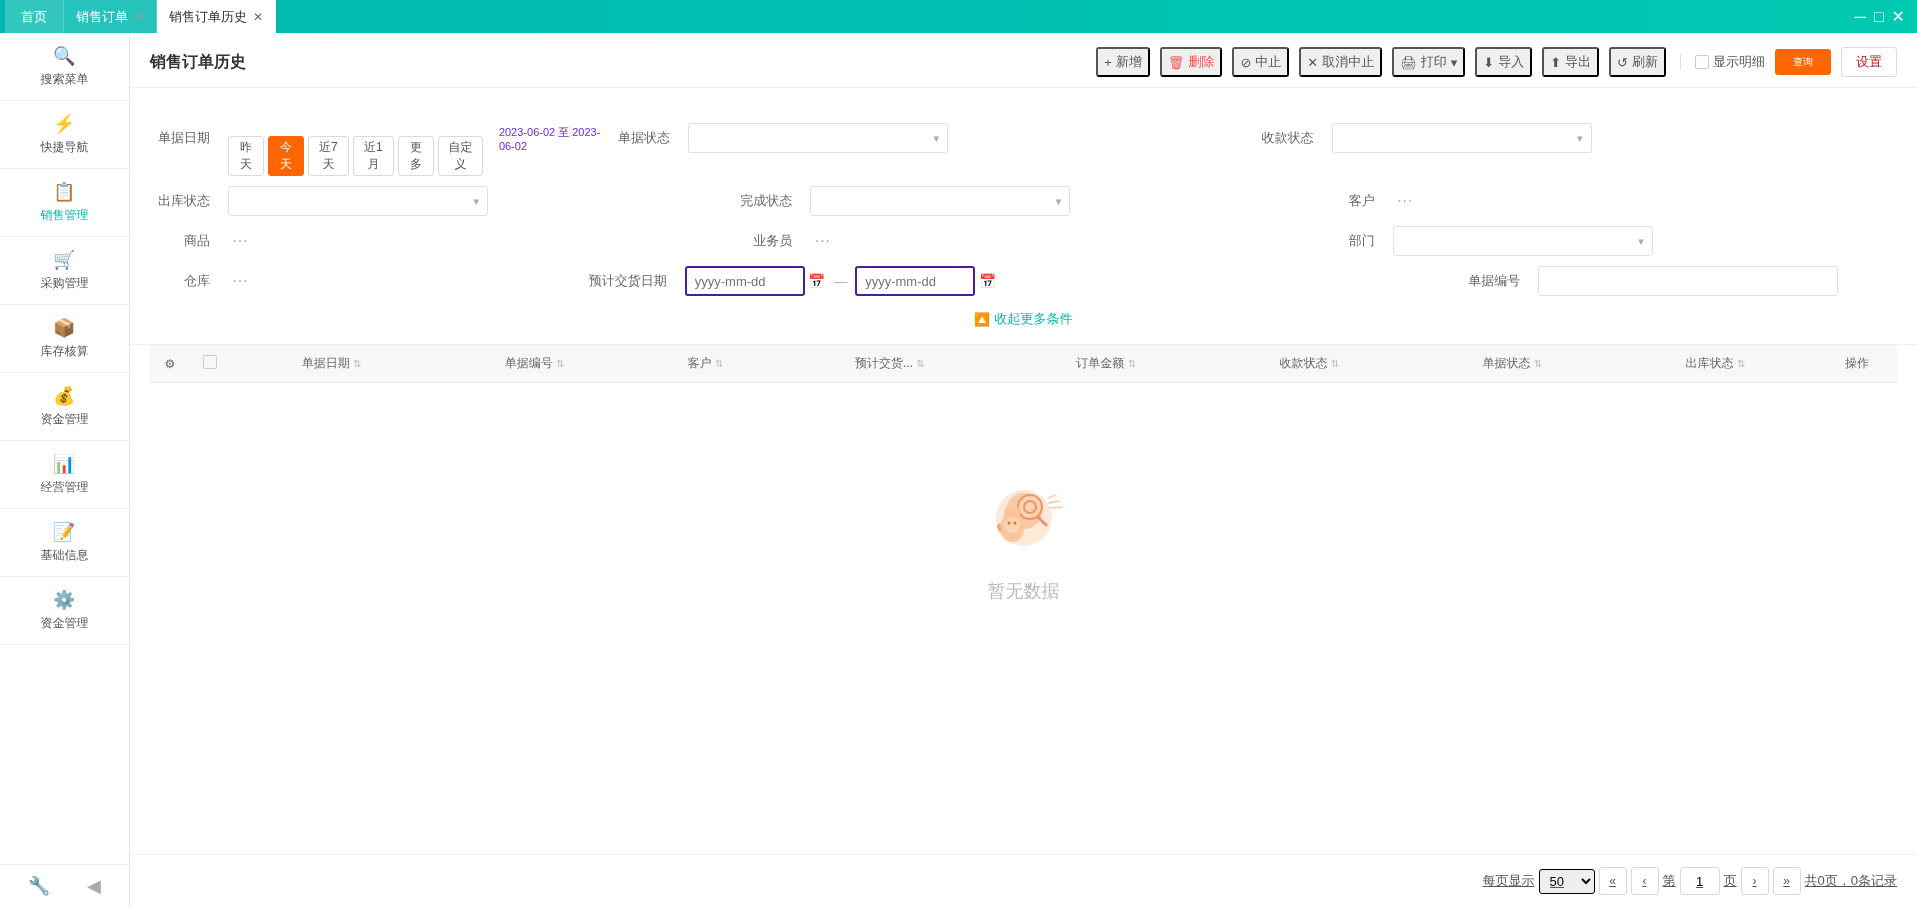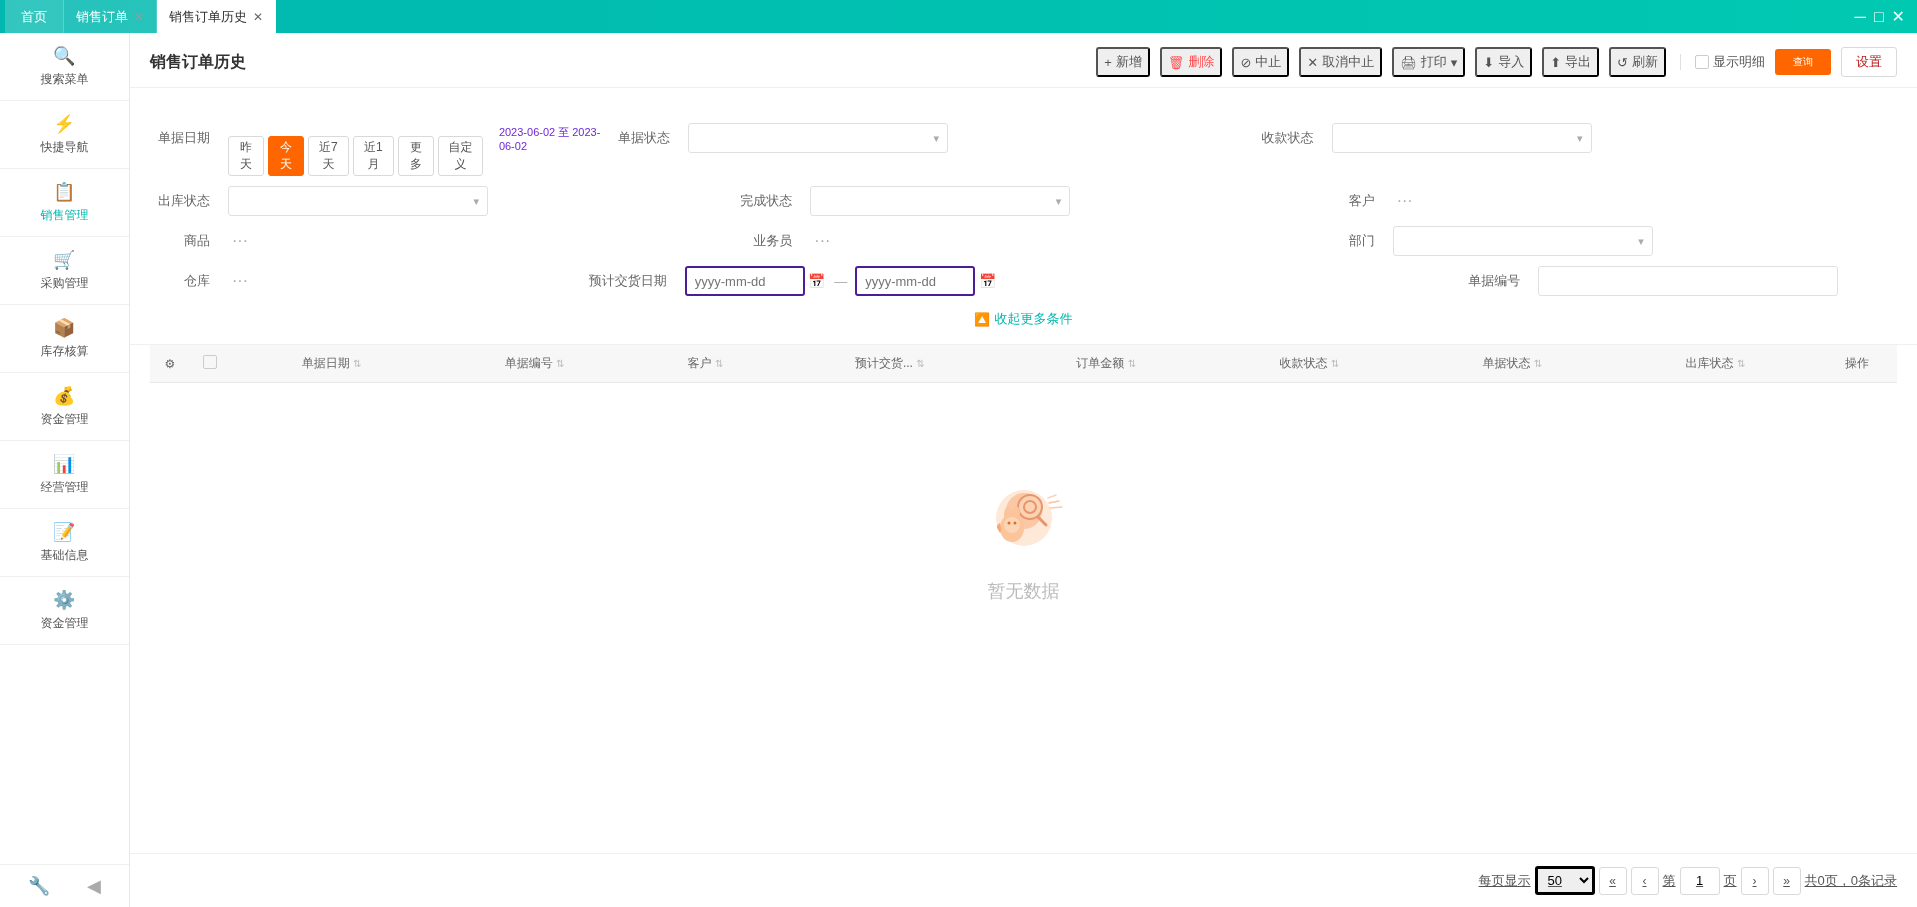--- a/index.html
+++ b/index.html
@@ -334,21 +334,21 @@
       justify-content: flex-end;
       padding: 12px 20px;
       border-top: 1px solid #f0f0f0;
       gap: 4px;
       font-size: 13px;
       color: #555;
       flex-shrink: 0;
       text-decoration: underline;
     }
     .page-size-select {
-      border: 3px solid #000000;
+      border: 1px solid #000000;
       border-radius: 3px;
       padding: 3px 6px;
       font-size: 13px;
       cursor: pointer;
     }
     .page-nav-btn {
       width: 28px;
       height: 28px;
       border: 1px solid #d9d9d9;
       border-radius: 3px;

